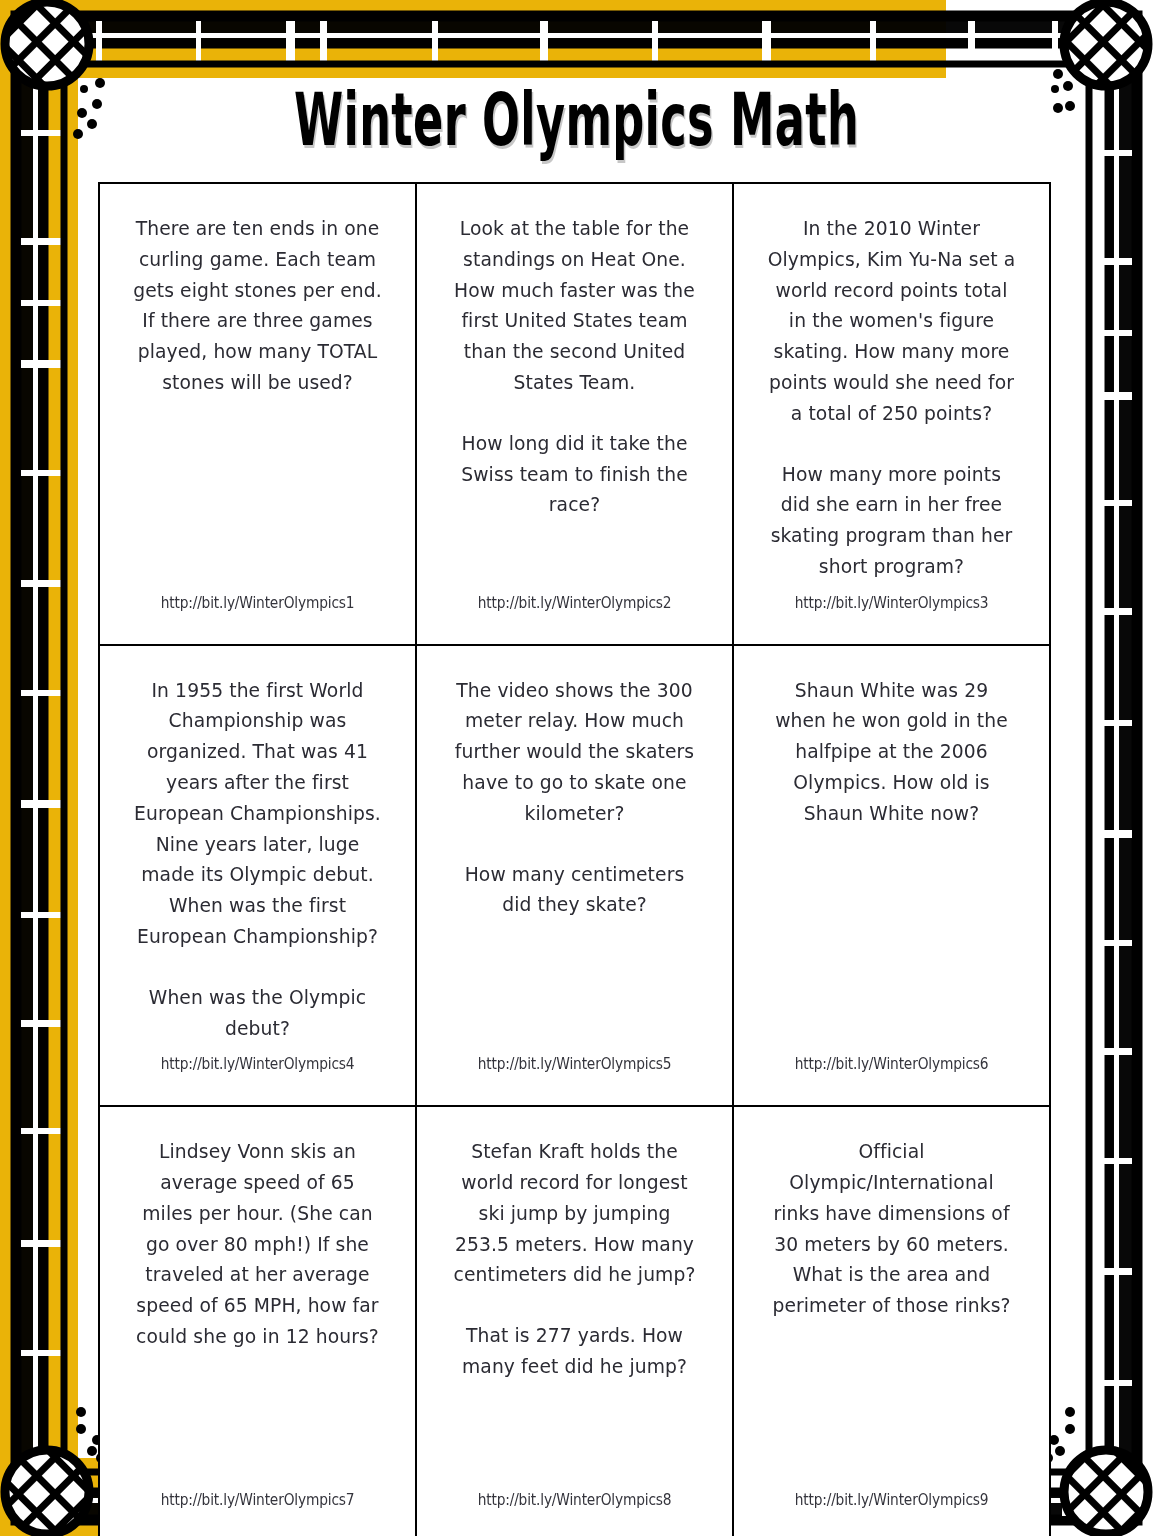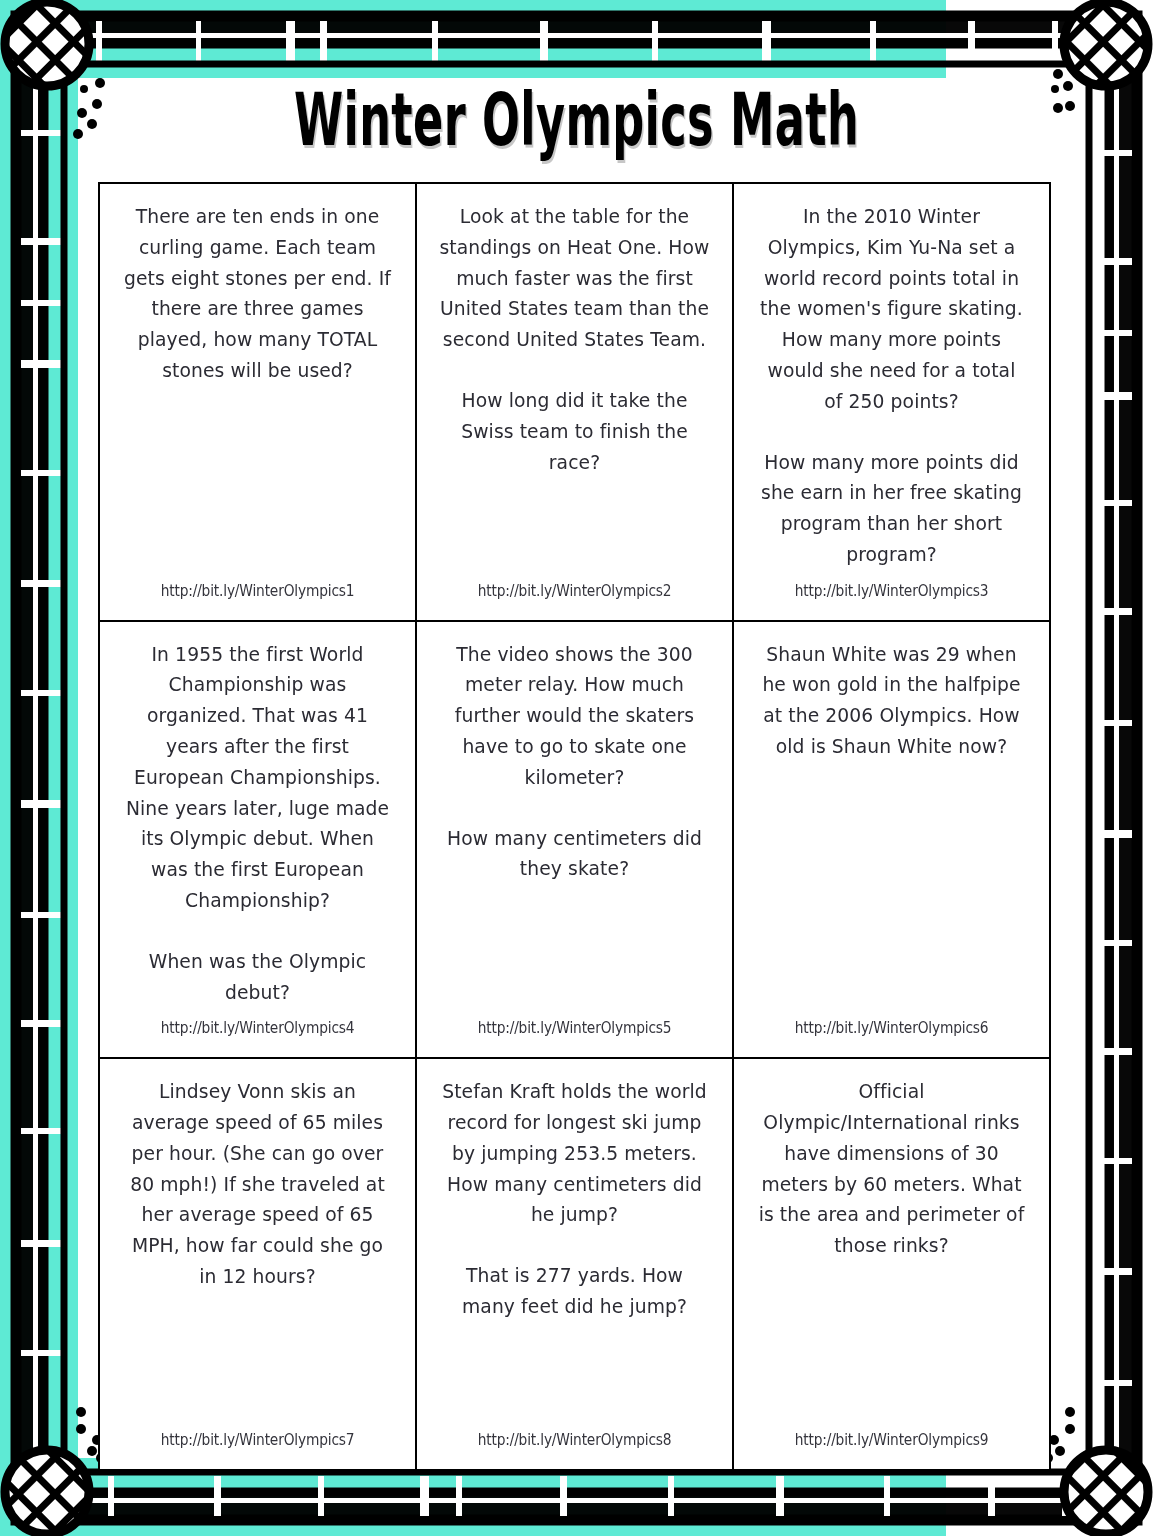--- a/index.html
+++ b/index.html
@@ -11,21 +11,21 @@
     width: 1153px;
     height: 1536px;
     overflow: hidden;
     font-family: "DejaVu Sans", sans-serif;
   }
 
   #page {
     position: relative;
     width: 946px;
     height: 1536px;
-    background: #5eead4;
+    background: #eab308;
   }
 
   
   #frame-svg {
     position: absolute;
     left: 0; top: 0;
     width: 1153px;
     height: 1536px;
     pointer-events: none;
   }
@@ -65,21 +65,21 @@
 
   table.qgrid {
     width: 953px;
     height: 1235px;
     border-collapse: collapse;
     table-layout: fixed;
   }
   table.qgrid td {
     border: 2.5px solid #000000;
     vertical-align: top;
-    padding: 0;
+    padding: 12px;
     background: #ffffff;
   }
 
   .cell-inner {
     position: relative;
     height: 100%;
     box-sizing: border-box;
     padding: 18px 16px 6px 16px;
     display: flex;
     flex-direction: column;

